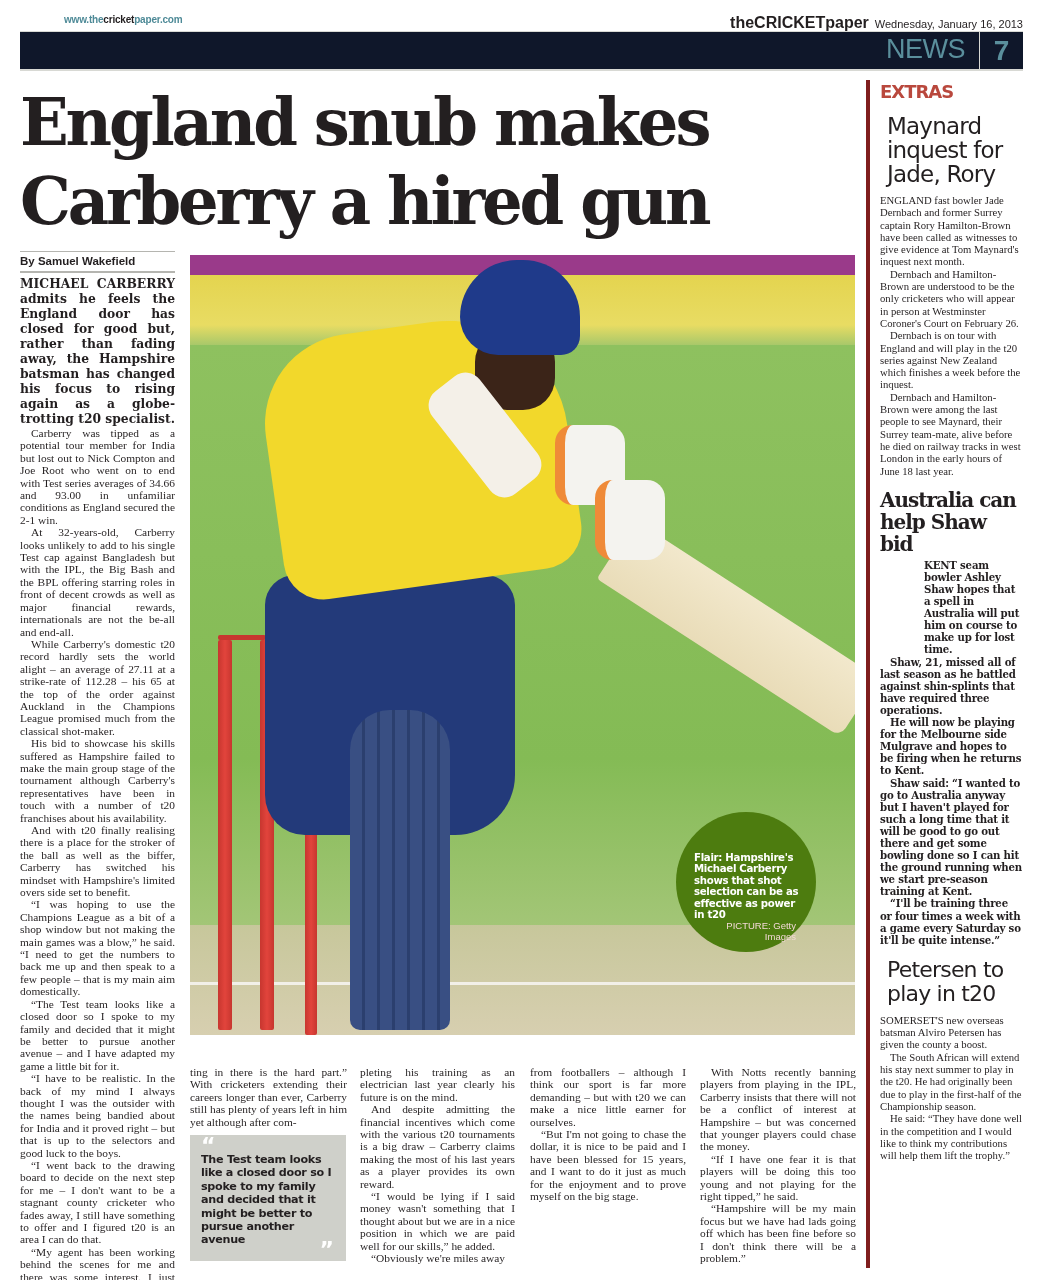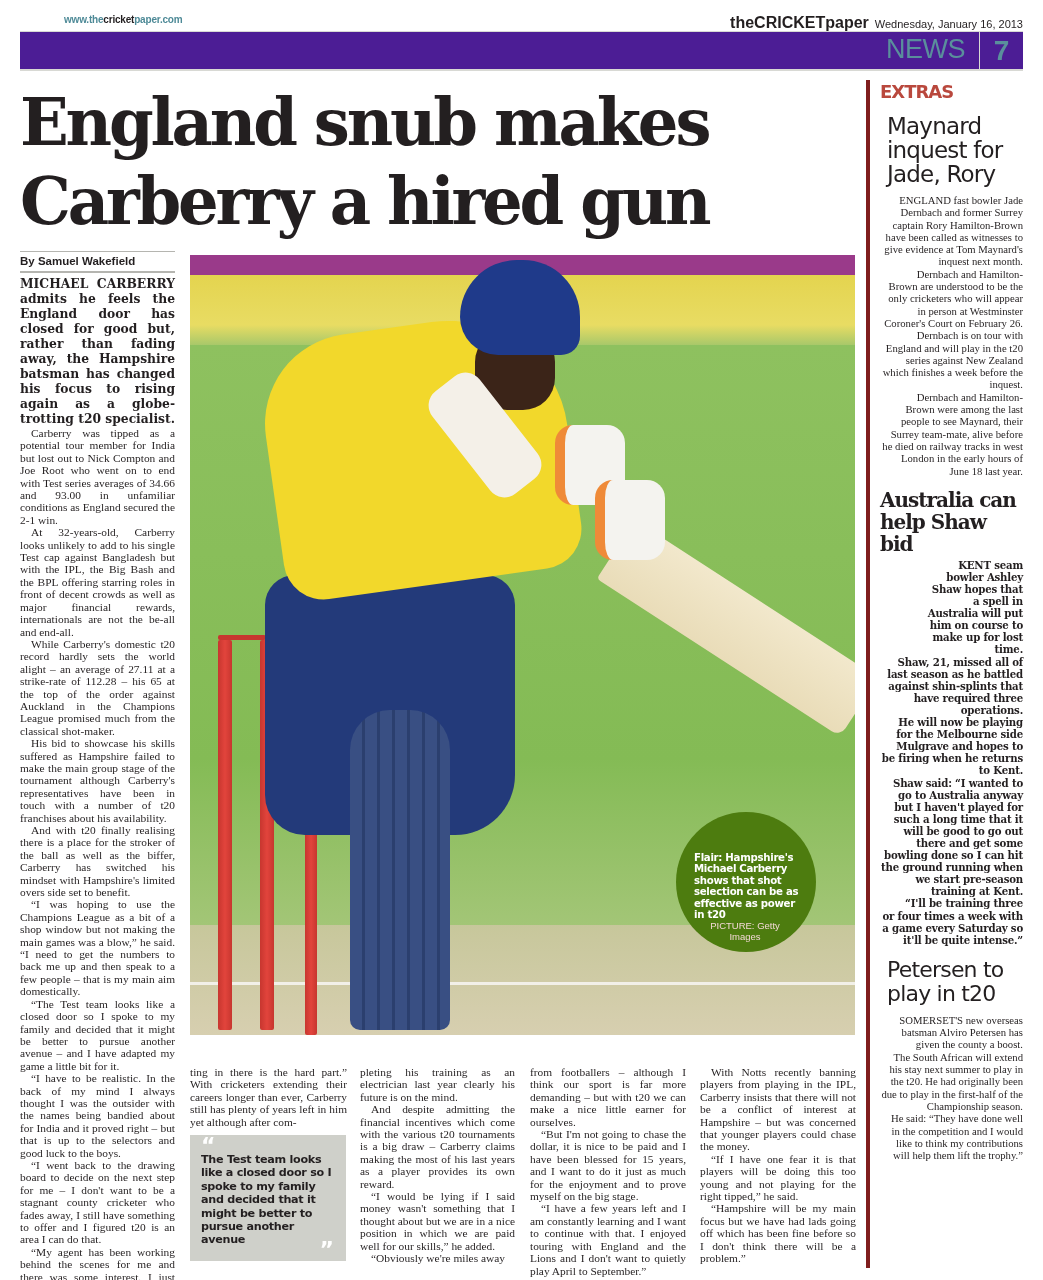--- a/index.html
+++ b/index.html
@@ -3,21 +3,21 @@
 <meta charset="utf-8">
 <style>
   * { box-sizing: border-box; margin: 0; padding: 0; }
   html, body { width: 1043px; height: 1280px; background: #ffffff; overflow: hidden; }
   body { position: relative; font-family: "DejaVu Serif", serif; color: #231f20; }
 
   .url { position: absolute; left: 64px; top: 14px; font-family: "Liberation Sans", sans-serif; font-weight: bold; font-size: 10px; color: #4e8a97; letter-spacing: -0.2px; }
   .url b { color: #231f20; }
   .mast { position: absolute; right: 20px; top: 14px; font-family: "Liberation Sans", sans-serif; font-size: 11px; color: #231f20; }
   .mast .brand { font-weight: bold; font-size: 16px; margin-right: 6px; }
-  .band { position: absolute; left: 20px; right: 20px; top: 31px; height: 40px; background: #4c1d95; border-top: 1px solid #d8d9d4; border-bottom: 2px solid #d8d9d4; }
+  .band { position: absolute; left: 20px; right: 20px; top: 31px; height: 40px; background: #0f172a; border-top: 1px solid #d8d9d4; border-bottom: 2px solid #d8d9d4; }
   .band .section { position: absolute; right: 58px; top: 2px; font-family: "Liberation Sans", sans-serif; font-size: 27px; color: #5a8f9c; letter-spacing: -0.5px; font-weight: normal; }
   .band .pnum { position: absolute; right: 0; top: 0; width: 44px; height: 38px; border-left: 1px solid #d8d9d4; text-align: center; font-family: "Liberation Sans", sans-serif; font-weight: bold; font-size: 28px; color: #5a8f9c; line-height: 38px; }
 
   .headline { position: absolute; left: 20px; top: 84px; width: 840px; font-family: "DejaVu Serif", serif; font-weight: bold; font-size: 64px; line-height: 78px; color: #231f20; letter-spacing: -3.2px; transform: scaleY(1.02); }
 
   .byline { position: absolute; left: 20px; top: 251px; width: 155px; border-top: 1px solid #b5b5b0; border-bottom: 2px solid #b5b5b0; padding: 3px 0 4px; font-family: "Liberation Sans", sans-serif; font-weight: bold; font-size: 11.5px; }
 
   .col { position: absolute; font-family: "Liberation Serif", serif; font-size: 11.4px; line-height: 12.4px; text-align: justify; color: #231f20; }
   .col p { text-indent: 11px; }
   .col p.noind { text-indent: 0; }
@@ -33,32 +33,32 @@
   .body-trousers { position: absolute; left: 75px; top: 320px; width: 250px; height: 260px; background: #233a7a; border-radius: 30px 30px 60px 40px; }
   .pad { position: absolute; left: 160px; top: 455px; width: 100px; height: 320px; background: repeating-linear-gradient(90deg, #394f83 0 12px, #2b3f6e 12px 15px); border-radius: 40px 40px 10px 10px; }
   .helmet { position: absolute; left: 270px; top: 5px; width: 120px; height: 95px; background: #1f3a8a; border-radius: 60px 60px 20px 40px; }
   .face { position: absolute; left: 285px; top: 75px; width: 80px; height: 80px; background: #3b2418; border-radius: 40%; }
   .arm { position: absolute; left: 265px; top: 115px; width: 60px; height: 130px; background: #f4f0e8; transform: rotate(-38deg); border-radius: 18px; }
   .glove { position: absolute; width: 70px; height: 80px; background: #f4f3ef; border-radius: 18px; border-left: 10px solid #ef8a38; }
   .bat { position: absolute; left: 445px; top: 265px; width: 290px; height: 70px; background: linear-gradient(#f2e8cc, #e9dcb8); transform: rotate(33deg); transform-origin: 0 0; border-radius: 4px 10px 10px 4px; }
 
   .caption-disc { position: absolute; left: 676px; top: 812px; width: 140px; height: 140px; border-radius: 50%; background: #4d7c0f; padding: 40px 12px 0 18px; }
   .caption-disc .cap { font-family: "DejaVu Sans", sans-serif; font-weight: bold; font-size: 10.2px; line-height: 11.4px; color: #ffffff; letter-spacing: -0.3px; }
-  .caption-disc .credit { font-family: "Liberation Sans", sans-serif; font-size: 9.5px; line-height: 11px; color: #f3d9d6; text-align: center; padding-right: 8px; }
+  .caption-disc .credit { font-family: "Liberation Sans", sans-serif; font-size: 9.5px; line-height: 11px; color: #f3d9d6; text-align: right; padding-right: 8px; }
 
   .pullquote { position: absolute; left: 190px; top: 1135px; width: 156px; height: 126px; background: #cfd0ca; padding: 4px 8px 0 11px; }
   .pullquote .qmark { font-family: "DejaVu Sans", sans-serif; font-weight: bold; font-size: 22px; line-height: 14px; color: #ffffff; height: 14px; }
   .pullquote .qtext { font-family: "DejaVu Sans", sans-serif; font-weight: bold; font-size: 11.2px; line-height: 13.4px; color: #231f20; letter-spacing: -0.3px; }
   .pullquote .qclose { position: absolute; right: 12px; bottom: 4px; font-family: "DejaVu Sans", sans-serif; font-weight: bold; font-size: 22px; line-height: 14px; color: #ffffff; }
 
   .sidebar { position: absolute; left: 866px; top: 80px; width: 157px; height: 1188px; border-left: 4px solid #7f1d1d; padding-left: 10px; }
   .extras { font-family: "DejaVu Sans", sans-serif; font-weight: bold; font-size: 18px; line-height: 24px; color: #b9483d; letter-spacing: -1px; }
   .side-h-light { font-family: "DejaVu Sans", sans-serif; font-size: 20px; line-height: 21px; font-weight: normal; margin: 10px 7px 8px; letter-spacing: -0.8px; color: #231f20; }
   .side-h-bold { font-family: "DejaVu Serif", serif; font-size: 20px; line-height: 22px; font-weight: bold; margin: 12px 0 4px; letter-spacing: -1px; color: #231f20; }
-  .side-col { font-family: "Liberation Serif", serif; font-size: 10.7px; line-height: 12.3px; color: #231f20; text-align: right; }
+  .side-col { font-family: "Liberation Serif", serif; font-size: 10.7px; line-height: 12.3px; color: #231f20; }
   .side-col p { text-indent: 10px; }
   .side-col p.noind { text-indent: 0; }
   .side-col.boldbody { font-family: "DejaVu Serif", serif; font-weight: bold; font-size: 10.2px; line-height: 12.1px; letter-spacing: -0.2px; }
   .shaw-intro { padding-left: 44px; text-indent: 0 !important; }
 </style>
 </head>
 <body>
 
 <div class="url"><span>www.the</span><b>cricket</b><span>paper.com</span></div>
 <div class="mast"><span class="brand">theCRICKETpaper</span><span>Wednesday, January 16, 2013</span></div>
@@ -125,21 +125,20 @@
 <div class="col" style="left:360px; top:1066px; width:155px;">
   <p class="noind">pleting his training as an electrician last year clearly his future is on the mind.</p>
   <p>And despite admitting the financial incentives which come with the various t20 tournaments is a big draw – Carberry claims making the most of his last years as a player provides its own reward.</p>
   <p>“I would be lying if I said money wasn't something that I thought about but we are in a nice position in which we are paid well for our skills,” he added.</p>
   <p>“Obviously we're miles away</p>
 </div>
 
 <div class="col" style="left:530px; top:1066px; width:156px;">
   <p class="noind">from footballers – although I think our sport is far more demanding – but with t20 we can make a nice little earner for ourselves.</p>
   <p>“But I'm not going to chase the dollar, it is nice to be paid and I have been blessed for 15 years, and I want to do it just as much for the enjoyment and to prove myself on the big stage.</p>
-  <p>“I have a few years left and I am constantly learning and I want to continue with that. I enjoyed touring with England and the Lions and I don't want to quietly play April to September.”</p>
 </div>
 
 <div class="col" style="left:700px; top:1066px; width:156px;">
   <p>With Notts recently banning players from playing in the IPL, Carberry insists that there will not be a conflict of interest at Hampshire – but was concerned that younger players could chase the money.</p>
   <p>“If I have one fear it is that players will be doing this too young and not playing for the right tipped,” he said.</p>
   <p>“Hampshire will be my main focus but we have had lads going off which has been fine before so I don't think there will be a problem.”</p>
 </div>
 
 <aside class="sidebar">
   <div class="extras">EXTRAS</div>

